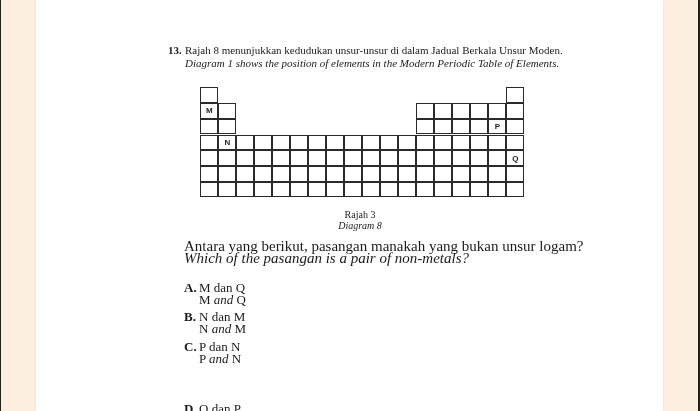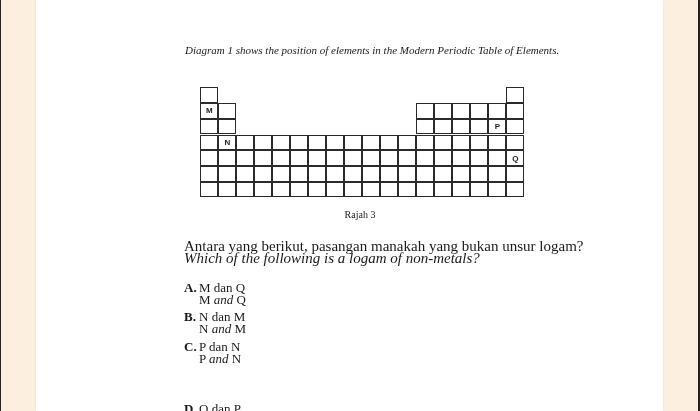--- a/index.html
+++ b/index.html
@@ -108,20 +108,23 @@
   </style>
 </head>
 <body>
 
 <div class="edge-left"></div>
 <div class="edge-right"></div>
 
 <div class="page"></div>
 
 <div class="q-header">
+  <div>
+    <span class="q-number">13.</span><span>Rajah 8 menunjukkan kedudukan unsur-unsur di dalam Jadual Berkala Unsur Moden.</span>
+  </div>
   <div class="q-line-en">Diagram 1 shows the position of elements in the Modern Periodic Table of Elements.</div>
 </div>
 
 <div class="pt" id="pt">
     <div class="cell" style="left: 0px; top: 0px;"></div>
     <div class="cell" style="left: 306px; top: 0px;"></div>
     <div class="cell" style="left: 0px; top: 15.7px;">M</div>
     <div class="cell" style="left: 18px; top: 15.7px;"></div>
     <div class="cell" style="left: 216px; top: 15.7px;"></div>
     <div class="cell" style="left: 234px; top: 15.7px;"></div>
@@ -206,25 +209,26 @@
     <div class="cell" style="left: 216px; top: 94.2px;"></div>
     <div class="cell" style="left: 234px; top: 94.2px;"></div>
     <div class="cell" style="left: 252px; top: 94.2px;"></div>
     <div class="cell" style="left: 270px; top: 94.2px;"></div>
     <div class="cell" style="left: 288px; top: 94.2px;"></div>
     <div class="cell" style="left: 306px; top: 94.2px;"></div>
   </div>
 
 <div class="caption">
   <div>Rajah 3</div>
+  <div class="en">Diagram 8</div>
 </div>
 
 <div class="question">
   <div>Antara yang berikut, pasangan manakah yang bukan unsur logam?</div>
-  <div class="en">Which of the following is a logam of non-metals?</div>
+  <div class="en">Which of the pasangan is a pair of non-metals?</div>
 </div>
 
 <div class="option" style="top:282px;">
   <div>
     <span class="opt-letter">A.</span><span>M</span> <span>dan</span> <span>Q</span>
   </div>
   <div class="opt-en">
     <span>M</span> <i>and</i> <span>Q</span>
   </div>
 </div>

